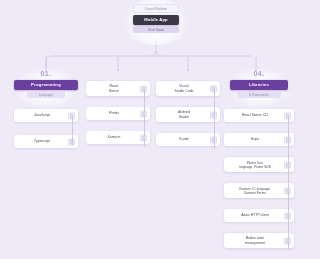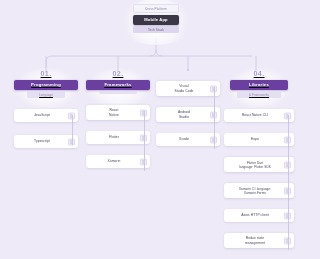--- a/index.html
+++ b/index.html
@@ -89,21 +89,21 @@
   .col {
     position: absolute;
     width: 64px;
     z-index: 3;
   }
   .col-1 { left: 14px;  top: 70px; }
   .col-2 { left: 86px;  top: 70px; }
   .col-3 { left: 156px; top: 70px; }
   .col-4 { left: 224px; top: 70px; }
 
-  .col-head { text-align: center; position: relative; text-decoration: underline; }
+  .col-head { text-align: center; position: relative; }
   .col-glow {
     position: absolute;
     left: 2px; top: -2px;
     width: 60px; height: 40px;
     border-radius: 10px;
     background: radial-gradient(ellipse at center, #ffffff 0%, rgba(255,255,255,0.55) 50%, rgba(238,234,247,0) 76%);
     z-index: -1;
   }
   .col-num {
     font-size: 7.2px;
@@ -231,26 +231,20 @@
         <span class="card-badge">{}</span>
       </div>
       <div class="card">
         <span class="card-label">Typescript</span>
         <span class="card-badge">{}</span>
       </div>
     </div>
   </div>
 
   <div class="col col-2">
-    <div class="col-head">
-      <div class="col-glow"></div>
-      <div class="col-num">02.</div>
-      <div class="col-title">Frameworks</div>
-      <div class="col-caption"></div>
-    </div>
     <div class="items">
       <div class="spine" style="left:58px;top:6px;height:60px;"></div>
       <div class="card" style="margin-bottom:11px;min-height:15px;">
         <span class="card-label" style="white-space:pre-line;">React
 Native</span>
         <span class="card-badge">{}</span>
       </div>
       <div class="card" style="margin-bottom:11px;">
         <span class="card-label">Flutter</span>
         <span class="card-badge">{}</span>

